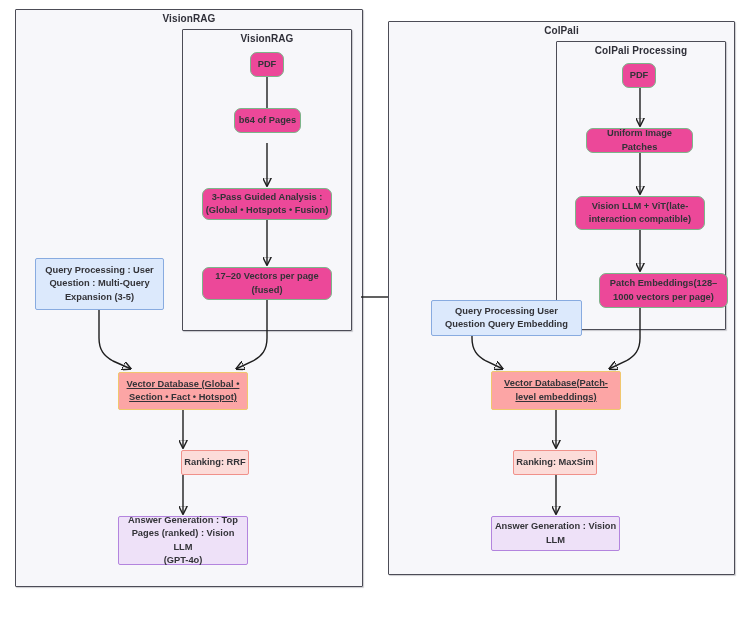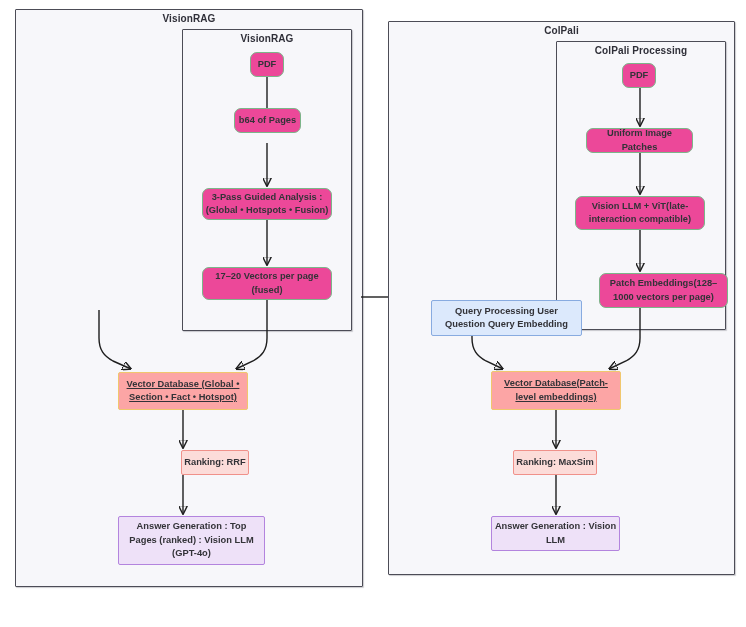--- a/index.html
+++ b/index.html
@@ -32,21 +32,21 @@
   .cl-right-outer{left:388px;top:21px;width:345px;height:552px;}
   .cl-right-inner{left:556px;top:41px;width:168px;height:287px;text-decoration:underline;}
 
   .n-l-pdf      {left:250px;top:52px; width:34px; height:25px;}
   .n-l-b64      {left:234px;top:108px;width:67px; height:25px;}
   .n-l-analysis {left:202px;top:188px;width:130px;height:32px;}
   .n-l-vectors  {left:202px;top:267px;width:130px;height:33px;}
   .n-l-query    {left:35px; top:258px;width:129px;height:52px;}
   .n-l-vectordb {left:118px;top:372px;width:130px;height:38px;}
   .n-l-ranking  {left:149px;top:450px;width:68px; height:25px;margin-left:32px;}
-  .n-l-answer   {left:118px;top:516px;width:147px;height:49px;}
+  .n-l-answer   {left:118px;top:516px;width:130px;height:49px;}
 
   .n-r-pdf      {left:622px;top:63px; width:34px; height:25px;}
   .n-r-patches  {left:586px;top:128px;width:107px;height:25px;}
   .n-r-visionllm{left:575px;top:196px;width:130px;height:34px;}
   .n-r-patchemb {left:575px;top:273px;width:129px;height:35px;margin-left:24px;}
   .n-r-query    {left:431px;top:272px;width:151px;height:36px;margin-top:28px;}
   .n-r-vectordb {left:491px;top:371px;width:130px;height:39px;}
   .n-r-ranking  {left:513px;top:450px;width:84px; height:25px;}
   .n-r-answer   {left:491px;top:516px;width:129px;height:35px;}
 
@@ -93,20 +93,23 @@
     <path d="M556,475 V514" marker-end="url(#arrow)"></path>
     <path d="M361,297 H388"></path>
   </svg>
 
   <div class="node green  n-l-pdf">PDF</div>
   <div class="node green  n-l-b64">b64 of Pages</div>
   <div class="node green  n-l-analysis">3-Pass Guided Analysis :
 (Global • Hotspots • Fusion)</div>
   <div class="node green  n-l-vectors">17–20 Vectors per page
 (fused)</div>
+  <div class="node blue   n-l-query">Query Processing : User
+Question : Multi-Query
+Expansion (3-5)</div>
   <div class="node yellow n-l-vectordb">Vector Database (Global •
 Section • Fact • Hotspot)</div>
   <div class="node red    n-l-ranking">Ranking: RRF</div>
   <div class="node purple n-l-answer">Answer Generation : Top
 Pages (ranked) : Vision LLM
 (GPT-4o)</div>
 
   <div class="node green  n-r-pdf">PDF</div>
   <div class="node green  n-r-patches">Uniform Image Patches</div>
   <div class="node green  n-r-visionllm">Vision LLM + ViT(late-

